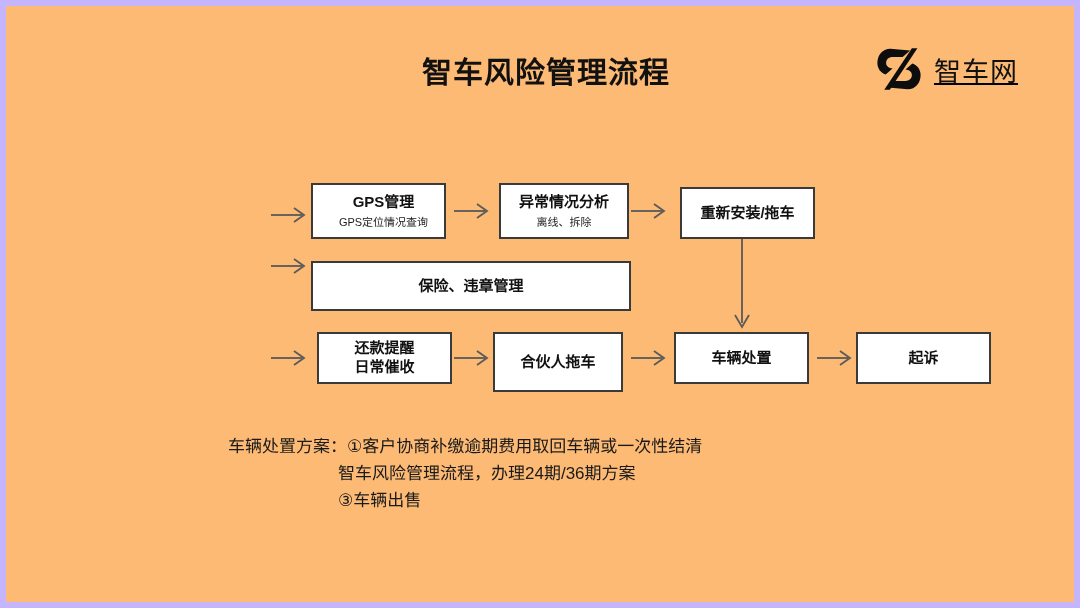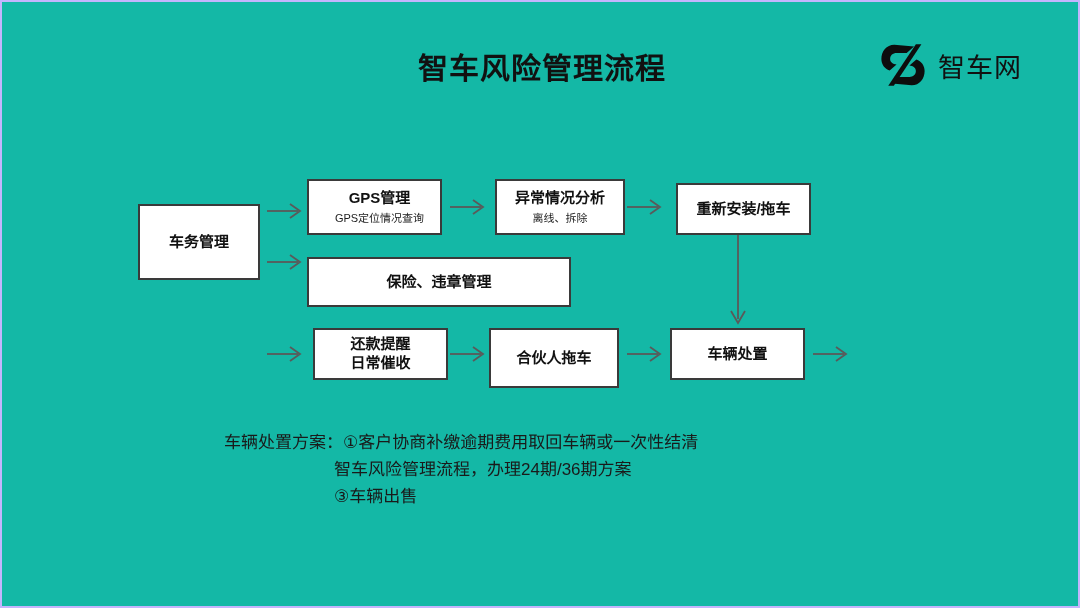--- a/index.html
+++ b/index.html
@@ -8,22 +8,22 @@
     padding: 0;
     background: #ffffff;
   }
   body {
     font-family: "Liberation Sans", "DejaVu Sans", sans-serif;
   }
   #canvas {
     position: relative;
     width: 1080px;
     height: 608px;
-    background: #14b8a6;
-    border: 2px solid #c4b5fd;
+    background: #fdba74;
+    border: 6px solid #c4b5fd;
     box-sizing: border-box;
     overflow: hidden;
   }
 
   
   #page-title {
     position: absolute;
     left: 0;
     top: 42px;
     width: 1080px;
@@ -34,20 +34,21 @@
     color: #111111;
     white-space: nowrap;
   }
   #brand {
     position: absolute;
     right: 56px;
     top: 40px;
     display: flex;
     align-items: center;
     gap: 12px;
+    text-decoration: underline;
   }
   #brand-mark {
     width: 46px;
     height: 46px;
     flex: 0 0 auto;
   }
   #brand-name {
     font-size: 27px;
     color: #111111;
     letter-spacing: 1px;
@@ -116,23 +117,20 @@
     <span id="brand-mark">
       <svg viewBox="0 0 100 100" width="46" height="46" aria-hidden="true">
         <path fill="#0d0d0d" d="M31 6 C14 6 3 20 3 37 C3 49 10 58 21 62 L36 49 C28 48 22 44 22 37 C22 29 28 24 36 24 L58 24 L74 10 L31 6 Z"></path>
         <path fill="#0d0d0d" d="M69 94 C86 94 97 80 97 63 C97 51 90 42 79 38 L64 51 C72 52 78 56 78 63 C78 71 72 76 64 76 L42 76 L26 90 L69 94 Z"></path>
         <path fill="#0d0d0d" d="M78 5 L90 5 L30 95 L18 95 Z"></path>
       </svg>
     </span>
     <span id="brand-name">智车网</span>
   </div>
 
-  <div class="node" style="left:136px; top:202px; width:122px; height:76px;">
-    <span class="t1">车务管理</span>
-  </div>
 
   <div class="arrow-h" style="left:264px; top:199px;">
     <svg width="40" height="20" viewBox="0 0 40 20">
       <line x1="1" y1="10" x2="32" y2="10" stroke="#5a5a5a" stroke-width="1.8"></line>
       <polyline points="24,3 34,10 24,17" fill="none" stroke="#5a5a5a" stroke-width="1.8"></polyline>
     </svg>
   </div>
 
   <div class="arrow-h" style="left:264px; top:250px;">
     <svg width="40" height="20" viewBox="0 0 40 20">
@@ -169,21 +167,21 @@
     <span class="t1">重新安装/拖车</span>
   </div>
 
   <div class="arrow-v" style="left:726px; top:233px;">
     <svg width="20" height="93" viewBox="0 0 20 93">
       <line x1="10" y1="0" x2="10" y2="84" stroke="#5a5a5a" stroke-width="1.8"></line>
       <polyline points="3,76 10,88 17,76" fill="none" stroke="#5a5a5a" stroke-width="1.8"></polyline>
     </svg>
   </div>
 
-  <div class="node" style="left:305px; top:255px; width:264px; height:50px;">
+  <div class="node" style="left:305px; top:255px; width:320px; height:50px;">
     <span class="t1">保险、违章管理</span>
   </div>
 
 
   <div class="arrow-h" style="left:264px; top:342px;">
     <svg width="40" height="20" viewBox="0 0 40 20">
       <line x1="1" y1="10" x2="32" y2="10" stroke="#5a5a5a" stroke-width="1.8"></line>
       <polyline points="24,3 34,10 24,17" fill="none" stroke="#5a5a5a" stroke-width="1.8"></polyline>
     </svg>
   </div>
@@ -215,20 +213,23 @@
     <span class="t1">车辆处置</span>
   </div>
 
   <div class="arrow-h" style="left:810px; top:342px;">
     <svg width="40" height="20" viewBox="0 0 40 20">
       <line x1="1" y1="10" x2="32" y2="10" stroke="#5a5a5a" stroke-width="1.8"></line>
       <polyline points="24,3 34,10 24,17" fill="none" stroke="#5a5a5a" stroke-width="1.8"></polyline>
     </svg>
   </div>
 
+  <div class="node" style="left:850px; top:326px; width:135px; height:52px;">
+    <span class="t1">起诉</span>
+  </div>
 
   <div id="footnote">
     <div class="fn-line">车辆处置方案：①客户协商补缴逾期费用取回车辆或一次性结清</div>
     <div class="fn-line fn-indent">智车风险管理流程，办理24期/36期方案</div>
     <div class="fn-line fn-indent">③车辆出售</div>
   </div>
 
 </div>
 
 </body></html>

